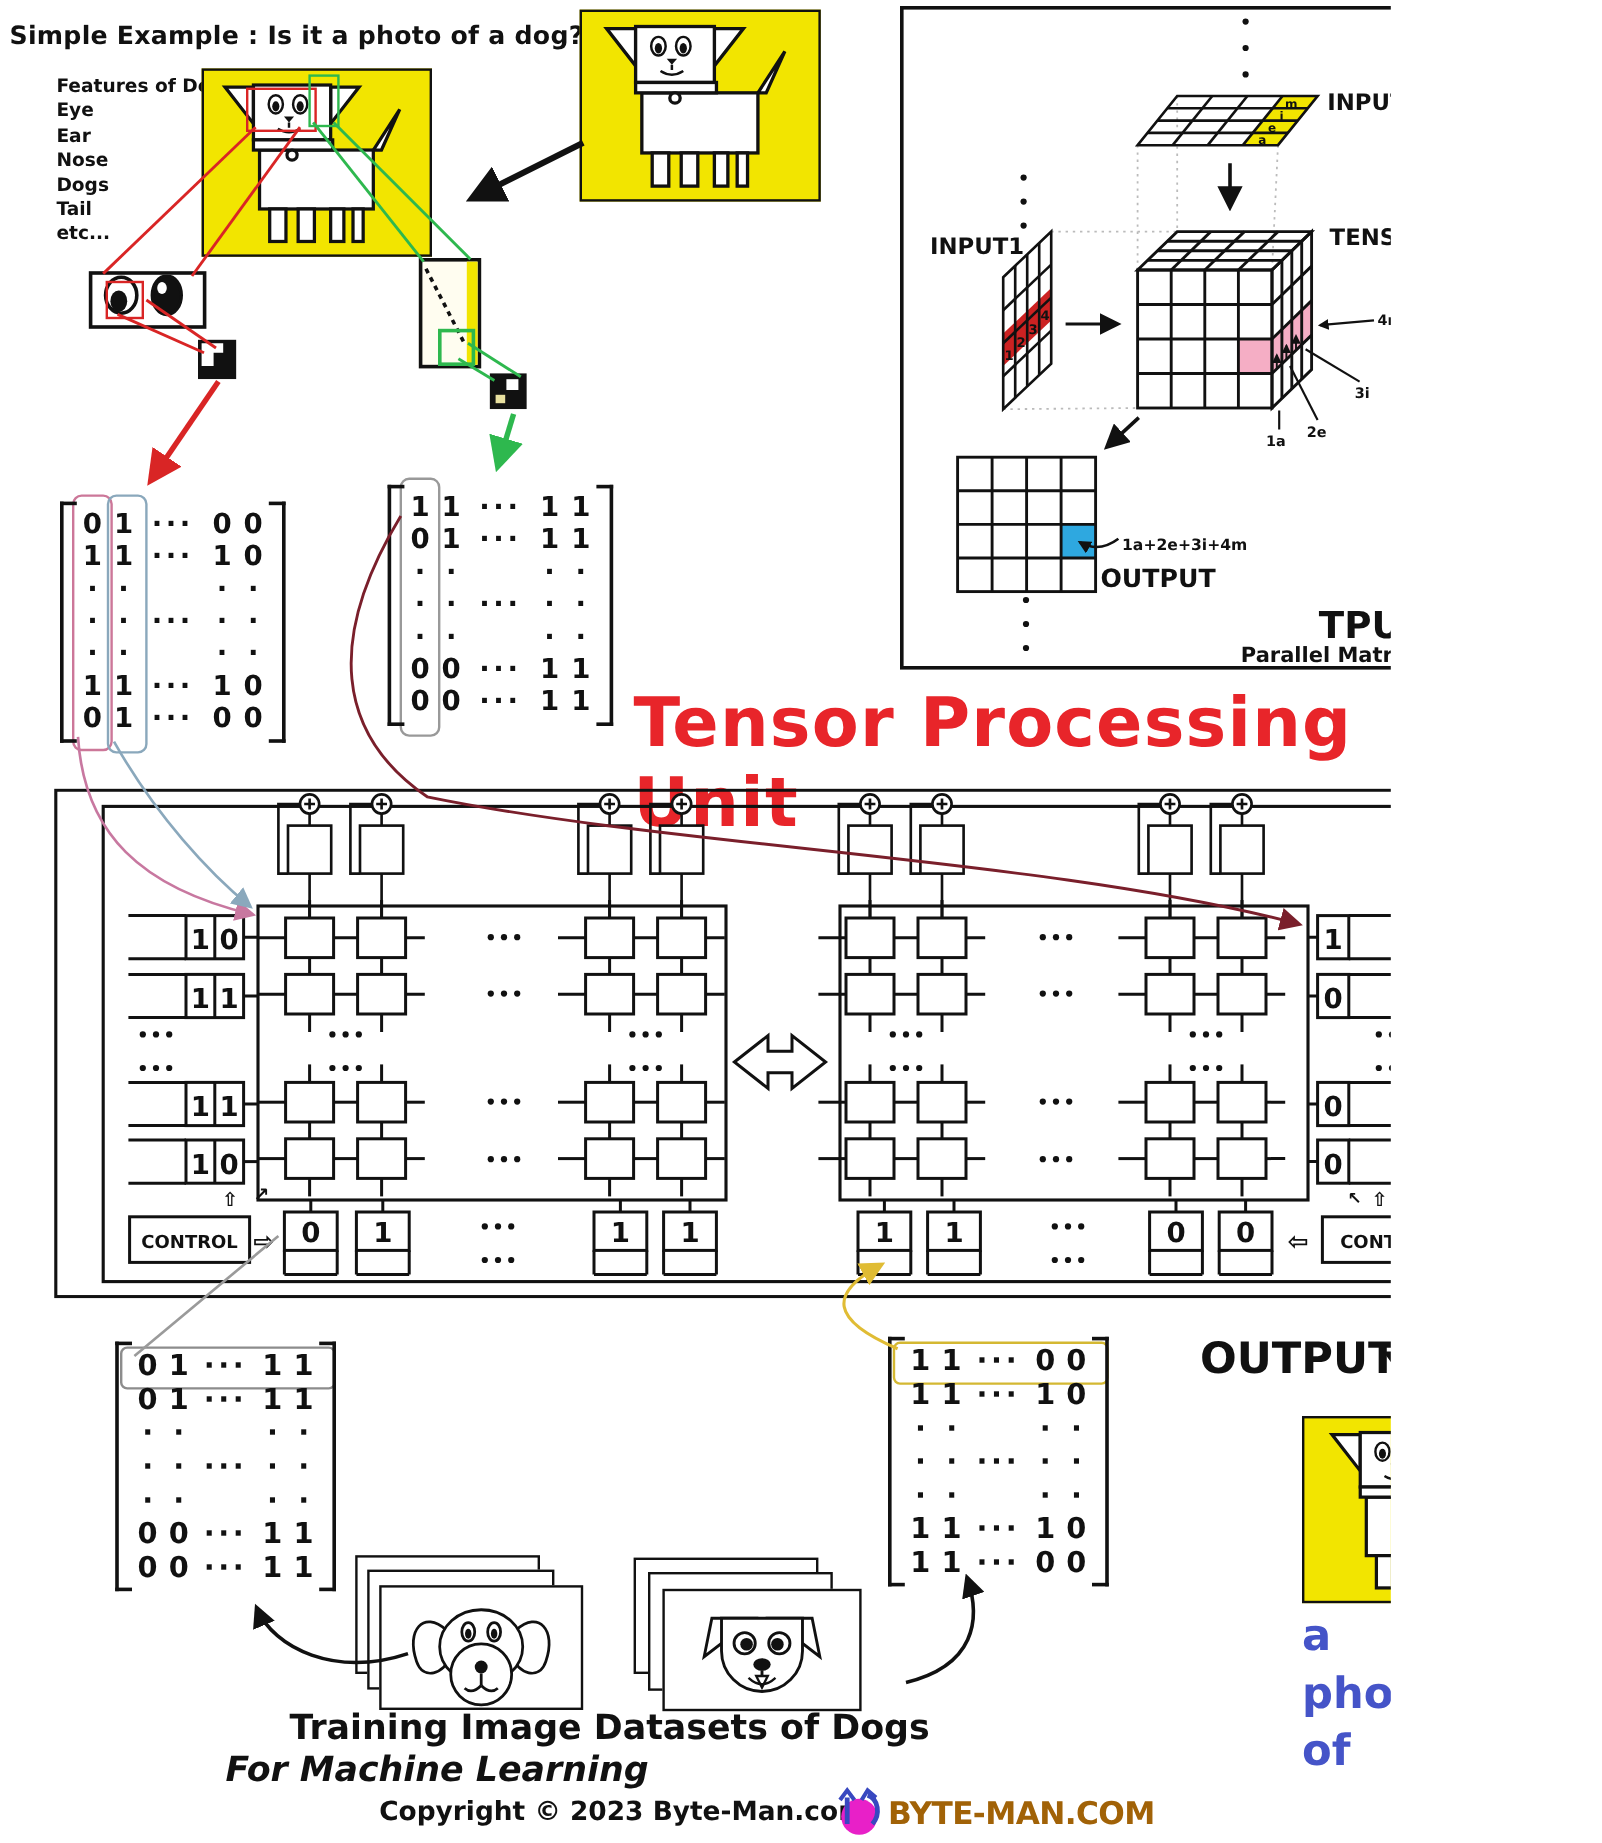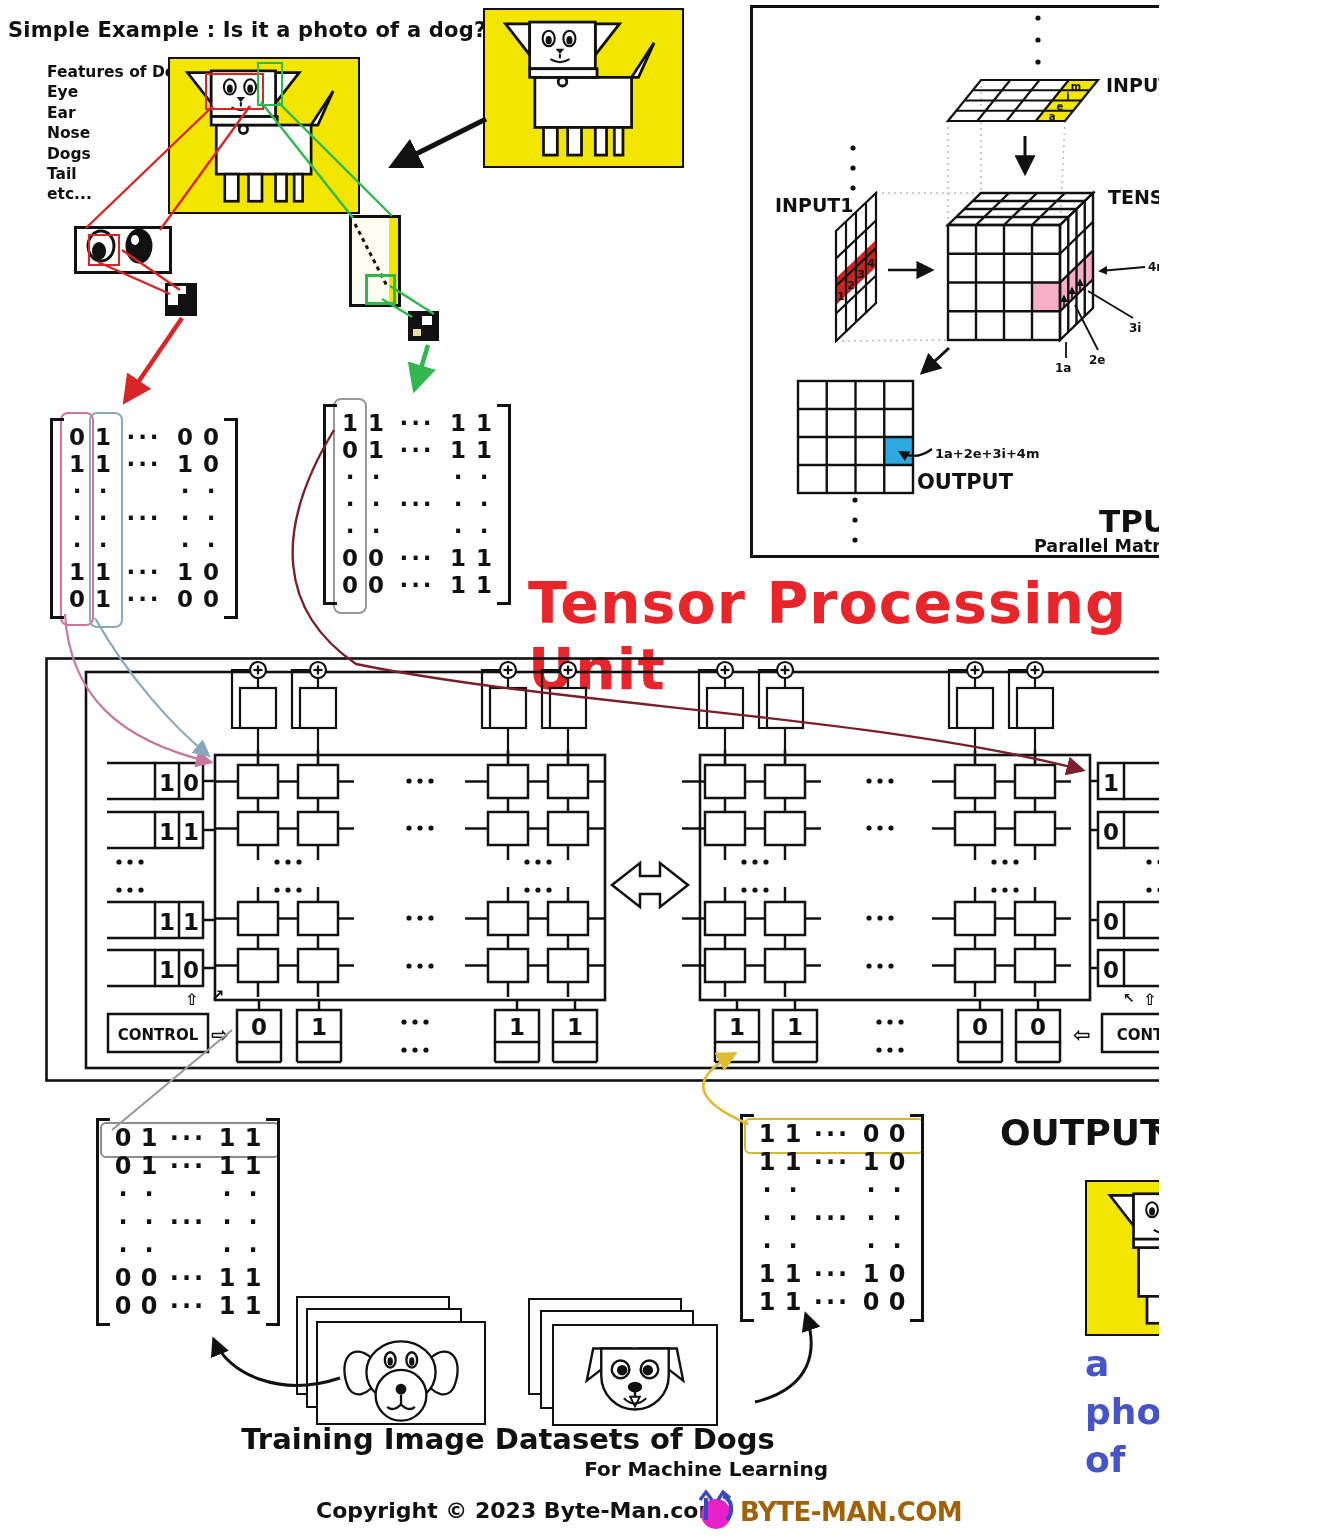--- a/index.html
+++ b/index.html
@@ -743,21 +743,21 @@
 
   <div class="abs" style="left:528px;top:1298px;width:150px;height:93px;background:#fff;border:2.5px solid #111;"></div>
   <div class="abs" style="left:540px;top:1310px;width:150px;height:95px;background:#fff;border:2.5px solid #111;"></div>
   <div class="abs" style="left:552px;top:1324px;width:162px;height:98px;background:#fff;border:2.5px solid #111;">
     <svg viewBox="0 0 200 122" width="162" height="98">
         <use href="#dog-face2" transform="translate(0,2)"></use>
       </svg>
   </div>
 
   <div class="abs bold" style="left:188px;top:1422px;width:640px;text-align:center;font-size:29px;">Training Image Datasets of Dogs</div>
-  <div class="abs bold" style="left:188px;top:1457px;width:640px;text-align:right;font-size:20px;">For Machine Learning</div>
+  <div class="abs bold" style="left:188px;top:1457px;width:640px;text-align:left;font-size:29px;font-style:italic;">For Machine Learning</div>
 
   <div class="abs bold" style="left:316px;top:1498px;font-size:22px;">Copyright © 2023 Byte-Man.com</div>
 
   <svg class="abs" style="left:694px;top:1486px;" viewBox="0 0 46 46" width="46" height="46">
     <circle cx="22" cy="28" r="15" fill="#e820c8"></circle>
     <path d="M12,34 L12,12" stroke="#3848c0" stroke-width="4" fill="none"></path>
     <path d="M6,14 L12,6 L18,14" stroke="#3848c0" stroke-width="3.4" fill="none"></path>
     <path d="M33,34 C40,26 38,13 29,10" stroke="#3848c0" stroke-width="4" fill="none"></path>
     <path d="M24,14 L29,6 L36,12" stroke="#3848c0" stroke-width="3.4" fill="none"></path>
   </svg>

